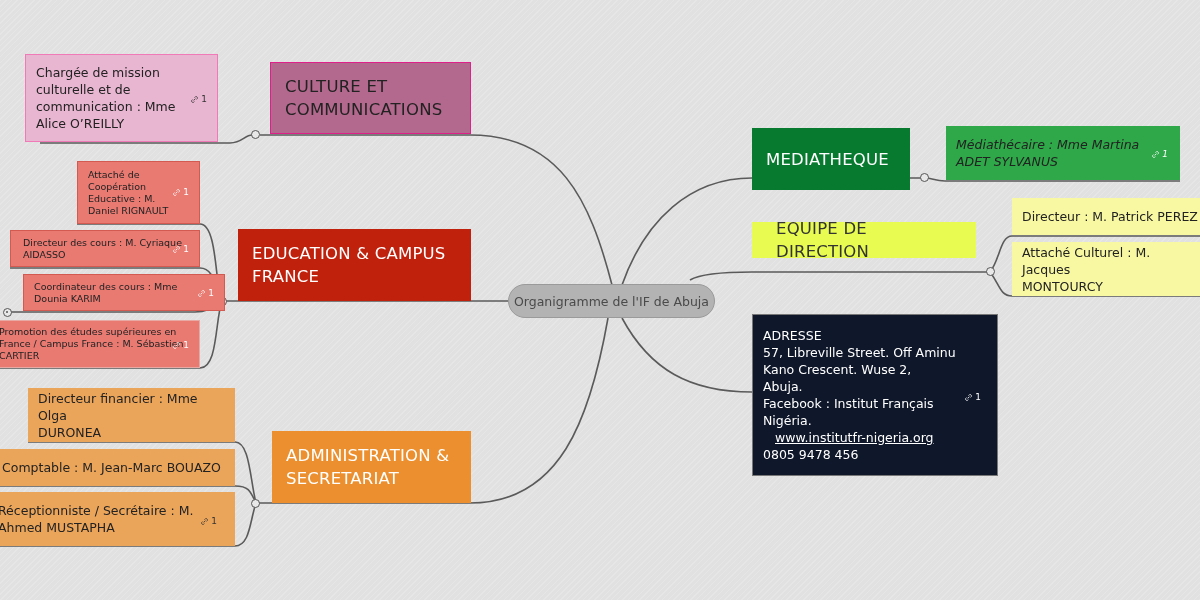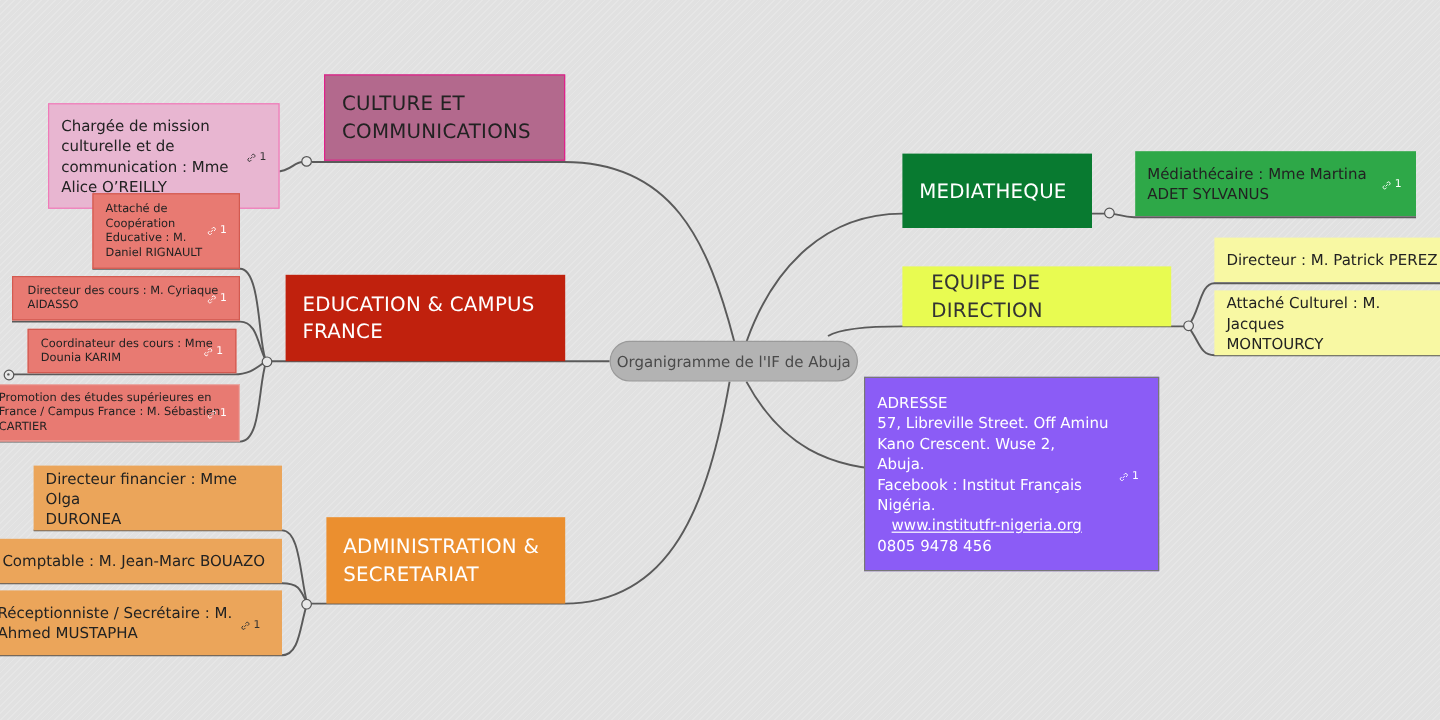--- a/index.html
+++ b/index.html
@@ -82,21 +82,21 @@
 <div class="collapse-dot" style="left:986px;top:267px;"></div>
 
 <div class="center">
   <span>Organigramme de l'IF de Abuja</span>
 </div>
 
 <div class="box main" style="left:270px;top:62px;width:201px;height:72px;background:#b3698d;border:1.5px solid #e0208a;color:#222;">
   <span class="txt">CULTURE ET
 COMMUNICATIONS</span>
 </div>
-<div class="box sub" style="left:40px;top:54px;width:193px;height:88px;background:#e8b6d1;border:1.5px solid #f07ab8;margin-top:32px;">
+<div class="box sub" style="left:25px;top:54px;width:193px;height:88px;background:#e8b6d1;border:1.5px solid #f07ab8;">
   <span class="txt">Chargée de mission
 culturelle et de
 communication : Mme
 Alice O’REILLY</span>
   <span class="link-badge" style="right:10px;top:36px;color:#333;">
     <svg viewBox="0 0 10 10">
         <path d="M4 6 L6 4 M3 5 L1.8 6.2 a1.6 1.6 0 0 0 2 2 L5 7 M5 3 L6.2 1.8 a1.6 1.6 0 0 1 2 2 L7 5" stroke="#333" fill="none" stroke-width="0.9"></path>
       </svg>
     <span>1</span>
   </span>
@@ -121,21 +121,21 @@
 <div class="box tiny" style="left:10px;top:230px;width:190px;height:37px;background:#e87a72;border:1.5px solid #d35a50;padding-left:12px;">
   <span class="txt">Directeur des cours : M. Cyriaque
 AIDASSO</span>
   <span class="link-badge" style="right:10px;top:12px;color:#fff;">
     <svg viewBox="0 0 10 10">
         <path d="M4 6 L6 4 M3 5 L1.8 6.2 a1.6 1.6 0 0 0 2 2 L5 7 M5 3 L6.2 1.8 a1.6 1.6 0 0 1 2 2 L7 5" stroke="#fff" fill="none" stroke-width="0.9"></path>
       </svg>
     <span>1</span>
   </span>
 </div>
-<div class="box tiny" style="left:23px;top:274px;width:174px;height:37px;background:#e87a72;border:1.5px solid #d35a50;">
+<div class="box tiny" style="left:23px;top:274px;width:202px;height:37px;background:#e87a72;border:1.5px solid #d35a50;">
   <span class="txt">Coordinateur des cours : Mme
 Dounia KARIM</span>
   <span class="link-badge" style="right:10px;top:12px;color:#fff;">
     <svg viewBox="0 0 10 10">
         <path d="M4 6 L6 4 M3 5 L1.8 6.2 a1.6 1.6 0 0 0 2 2 L5 7 M5 3 L6.2 1.8 a1.6 1.6 0 0 1 2 2 L7 5" stroke="#fff" fill="none" stroke-width="0.9"></path>
       </svg>
     <span>1</span>
   </span>
 </div>
 <div class="box tiny" style="left:-12px;top:320px;width:212px;height:48px;background:#e87a72;border:1.5px solid #e8a8a3;">
@@ -168,43 +168,43 @@
     <svg viewBox="0 0 10 10">
         <path d="M4 6 L6 4 M3 5 L1.8 6.2 a1.6 1.6 0 0 0 2 2 L5 7 M5 3 L6.2 1.8 a1.6 1.6 0 0 1 2 2 L7 5" stroke="#333" fill="none" stroke-width="0.9"></path>
       </svg>
     <span>1</span>
   </span>
 </div>
 
 <div class="box main" style="left:752px;top:128px;width:158px;height:62px;background:#087a30;color:#fff;">
   <span class="txt">MEDIATHEQUE</span>
 </div>
-<div class="box sub" style="left:946px;top:126px;width:234px;height:54px;background:#2ea848;">
+<div class="box sub" style="left:946px;top:126px;width:234px;height:54px;background:#2ea848;font-style:italic;">
   <span class="txt">Médiathécaire : Mme Martina
 ADET SYLVANUS</span>
   <span class="link-badge" style="right:12px;top:20px;color:#fff;">
     <svg viewBox="0 0 10 10">
         <path d="M4 6 L6 4 M3 5 L1.8 6.2 a1.6 1.6 0 0 0 2 2 L5 7 M5 3 L6.2 1.8 a1.6 1.6 0 0 1 2 2 L7 5" stroke="#fff" fill="none" stroke-width="0.9"></path>
       </svg>
     <span>1</span>
   </span>
 </div>
 
-<div class="box main" style="left:752px;top:222px;width:224px;height:50px;background:#e8fb51;color:#333;padding-left:24px;">
+<div class="box main" style="left:752px;top:222px;width:224px;height:36px;background:#e8fb51;color:#333;padding-left:24px;">
   <span class="txt">EQUIPE DE DIRECTION</span>
 </div>
 <div class="box sub" style="left:1012px;top:198px;width:200px;height:37px;background:#f8f8a3;">
   <span class="txt">Directeur : M. Patrick PEREZ</span>
 </div>
 <div class="box sub" style="left:1012px;top:242px;width:200px;height:54px;background:#f8f8a3;">
   <span class="txt">Attaché Culturel : M. Jacques
 MONTOURCY</span>
 </div>
 
-<div class="box" style="left:720px;top:314px;width:246px;height:162px;background:#8b5cf6;border:1.5px solid #777;color:#fff;font-size:12.5px;line-height:17px;padding:0 10px;align-items:center;">
+<div class="box" style="left:752px;top:314px;width:246px;height:162px;background:#0f172a;border:1.5px solid #777;color:#fff;font-size:12.5px;line-height:17px;padding:0 10px;align-items:center;">
   <div>
     <div>ADRESSE</div>
     <div class="txt">57, Libreville Street. Off Aminu
 Kano Crescent. Wuse 2,
 Abuja.
 Facebook : Institut Français
 Nigéria.</div>
     <a class="url">www.institutfr-nigeria.org</a>
     <div>0805 9478 456</div>
   </div>

